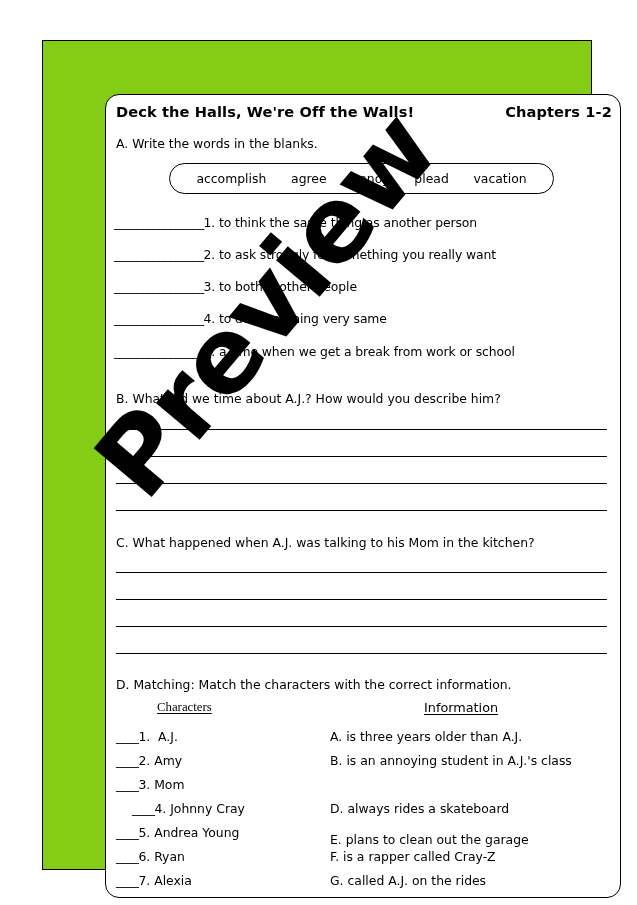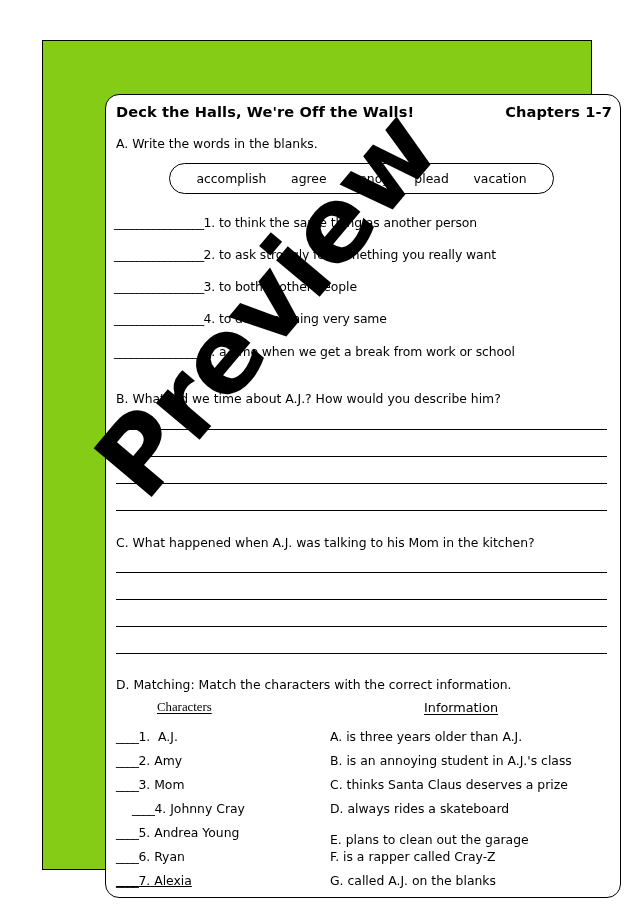--- a/index.html
+++ b/index.html
@@ -158,21 +158,21 @@
 </style>
 </head>
 <body>
 
 <div id="page-frame">
   <div id="worksheet-box">
     <div id="content">
 
       <div class="hdr">
         <span class="hdr-title">Deck the Halls, We're Off the Walls!</span>
-        <span class="hdr-chapters">Chapters 1-7</span>
+        <span class="hdr-chapters">Chapters 1-2</span>
       </div>
 
       <div class="q-text" style="left:10px; top:41px;">A. Write the words in the blanks.</div>
 
       <div id="word-bank">
         <span class="bank-word">accomplish</span>
         <span class="bank-word">agree</span>
         <span class="bank-word">annoy</span>
         <span class="bank-word">plead</span>
         <span class="bank-word">vacation</span>
@@ -222,44 +222,41 @@
       </div>
       <div class="match-item" style="left:10px; top:706px;margin-left:16px;">
         <span class="match-blank">____</span><span>4.</span>&nbsp;<span>Johnny Cray</span>
       </div>
       <div class="match-item" style="left:10px; top:730px;">
         <span class="match-blank">____</span><span>5.</span>&nbsp;<span>Andrea Young</span>
       </div>
       <div class="match-item" style="left:10px; top:754px;">
         <span class="match-blank">____</span><span>6.</span>&nbsp;<span>Ryan</span>
       </div>
-      <div class="match-item" style="left:10px; top:778px;text-decoration:underline;">
+      <div class="match-item" style="left:10px; top:778px;">
         <span class="match-blank">____</span><span>7.</span>&nbsp;<span>Alexia</span>
       </div>
 
       <div class="match-item" style="left:224px; top:658px;">
         <span>B.</span>&nbsp;<span>is an annoying student in A.J.'s class</span>
       </div>
       <div class="match-item" style="left:224px; top:634px;">
         <span>A.</span>&nbsp;<span>is three years older than A.J.</span>
       </div>
-      <div class="match-item" style="left:224px; top:682px;">
-        <span>C.</span>&nbsp;<span>thinks Santa Claus deserves a prize</span>
-      </div>
       <div class="match-item" style="left:224px; top:706px;">
         <span>D.</span>&nbsp;<span>always rides a skateboard</span>
       </div>
       <div class="match-item" style="left:224px; top:730px;margin-top:7px;">
         <span>E.</span>&nbsp;<span>plans to clean out the garage</span>
       </div>
       <div class="match-item" style="left:224px; top:754px;">
         <span>F.</span>&nbsp;<span>is a rapper called Cray-Z</span>
       </div>
       <div class="match-item" style="left:224px; top:778px;">
-        <span>G.</span>&nbsp;<span>called A.J. on the blanks</span>
+        <span>G.</span>&nbsp;<span>called A.J. on the rides</span>
       </div>
 
     </div>
   </div>
 </div>
 
 <div id="watermark">
   <div id="watermark-text">Preview</div>
 </div>
 

